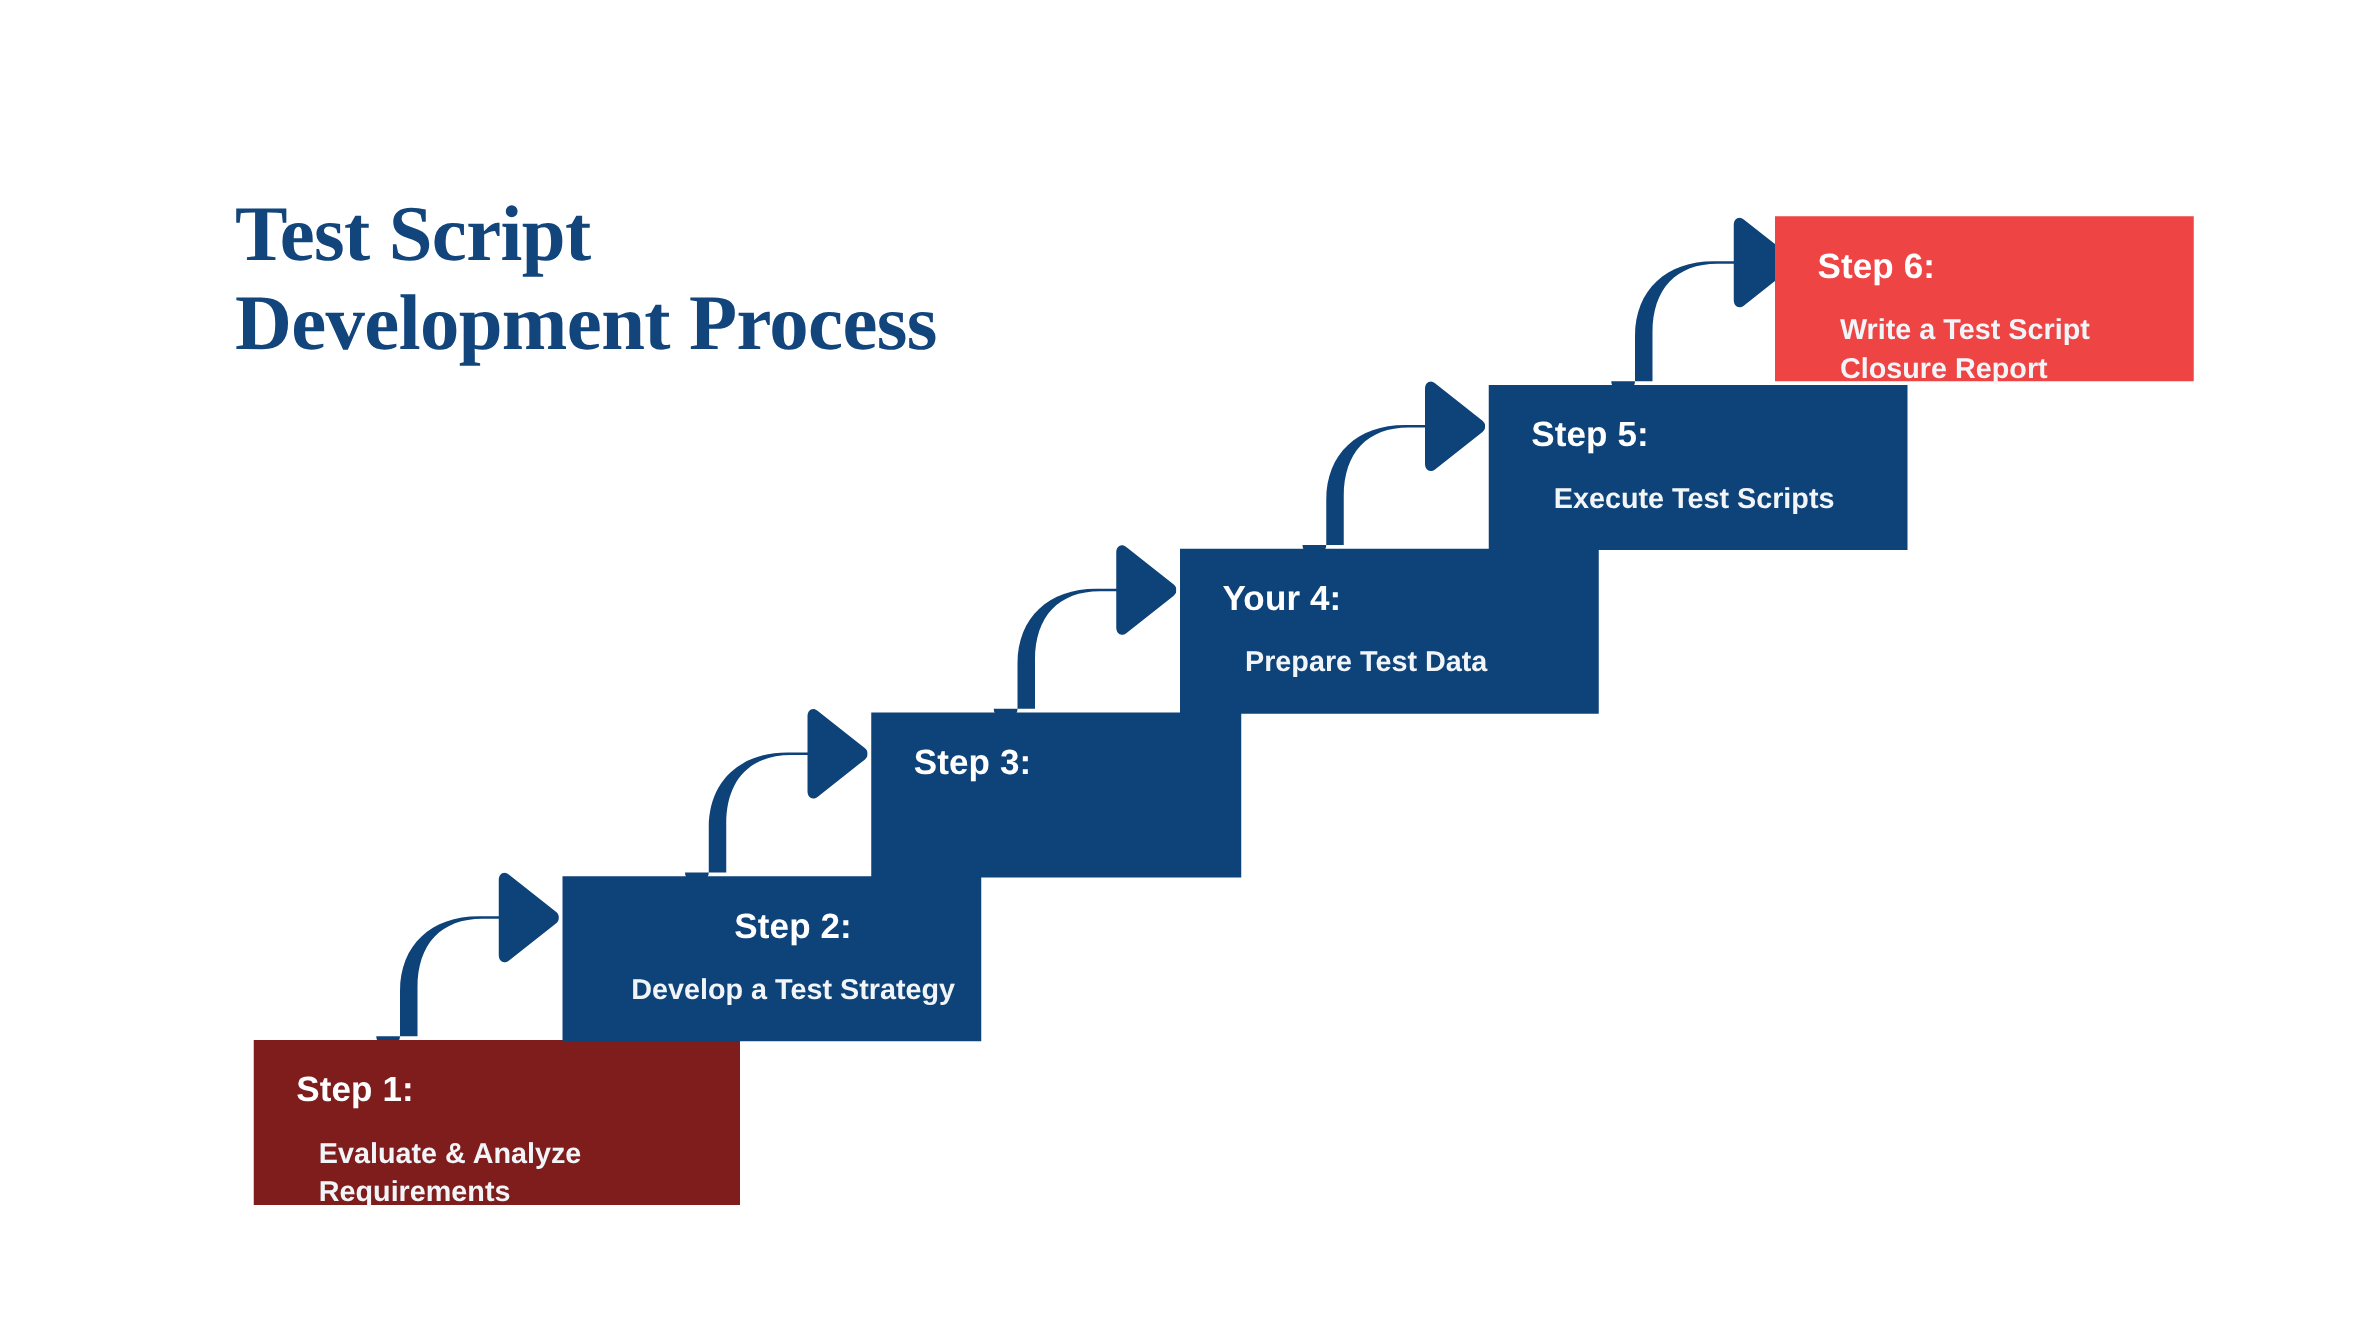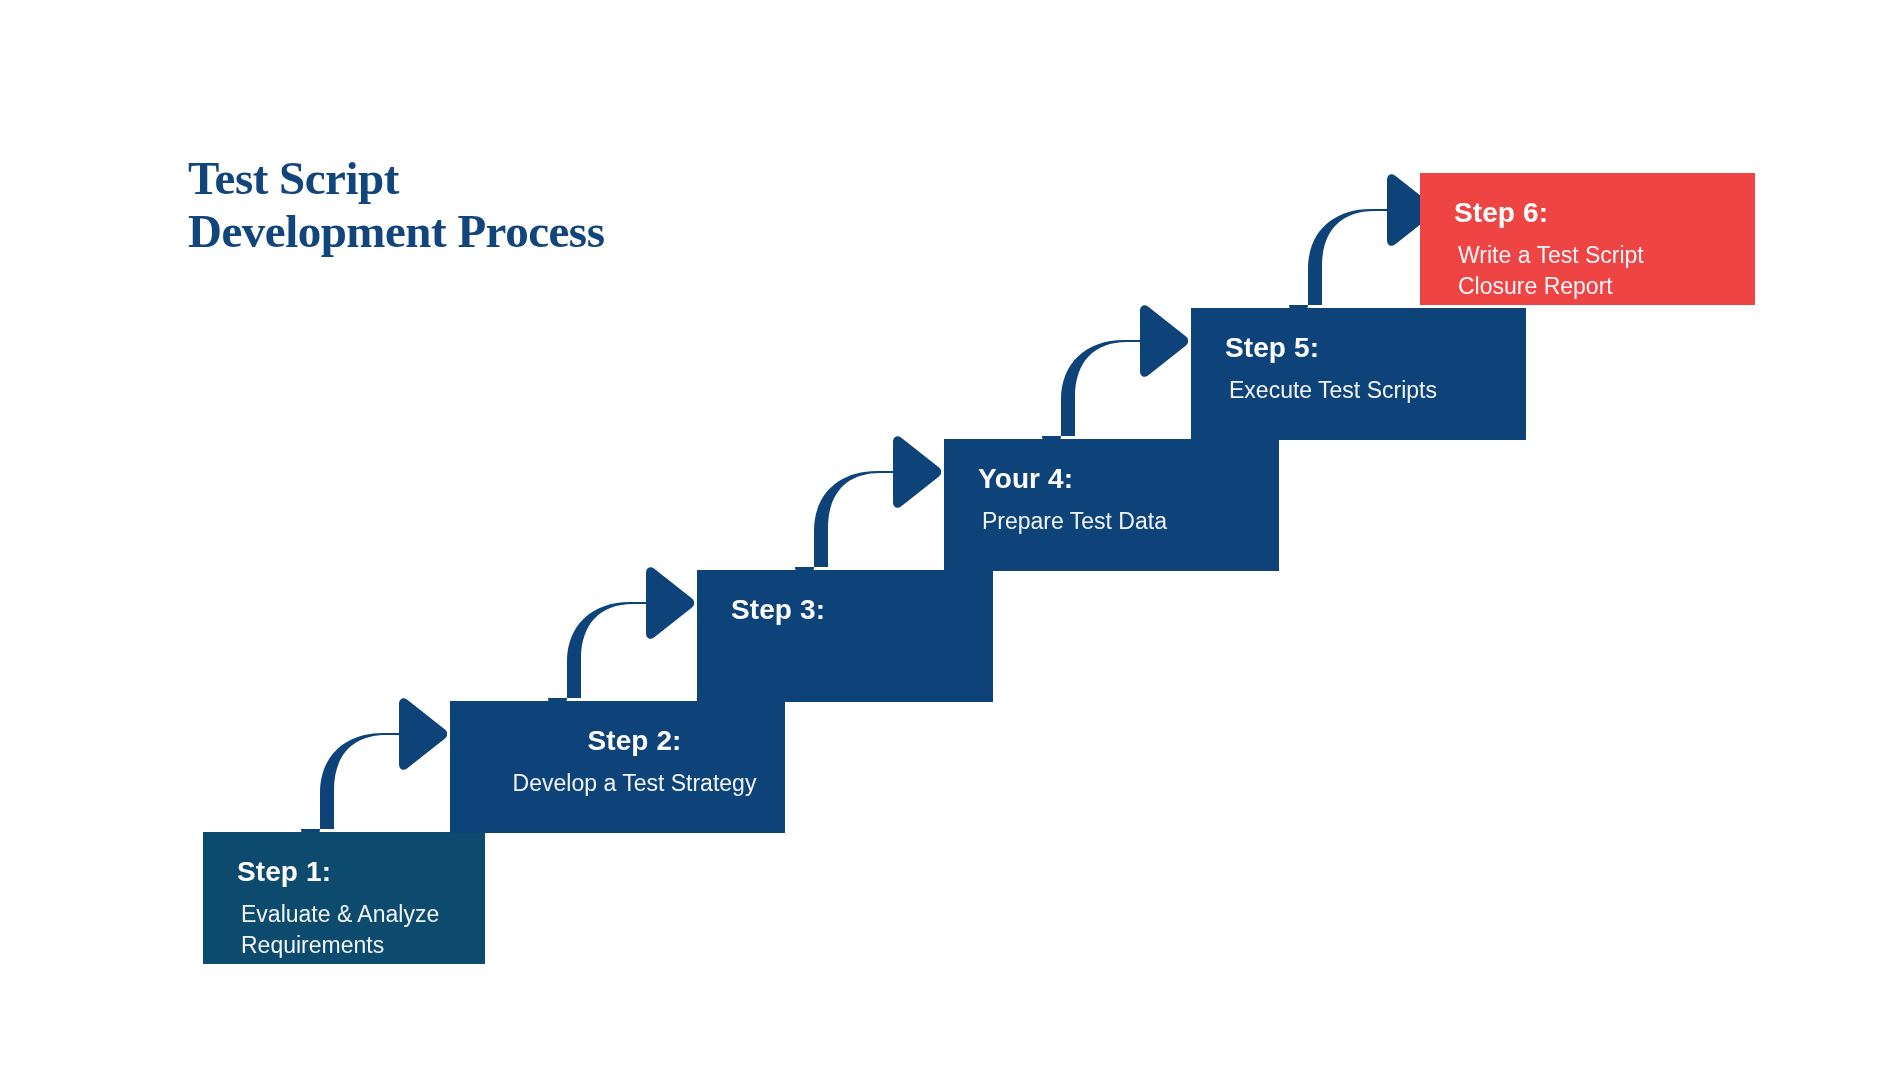--- a/index.html
+++ b/index.html
@@ -21,21 +21,21 @@
   }
 
   
   #title {
     position: absolute;
     left: 188px;
     top: 152px;
     width: 760px;
     font-family: "Liberation Serif", "DejaVu Serif", serif;
     font-weight: bold;
-    font-size: 47px;
+    font-size: 63px;
     line-height: 1.12;
     letter-spacing: -0.5px;
     color: #11457B;
     white-space: pre-line;
   }
 
   
   .step-box {
     position: absolute;
     box-sizing: border-box;
@@ -48,25 +48,25 @@
     font-weight: bold;
     font-size: 28px;
     line-height: 1.25;
     letter-spacing: 0.1px;
     color: #ffffff;
     margin: 0 0 10px 0;
     white-space: nowrap;
   }
   .step-desc {
     font-family: "Liberation Sans", sans-serif;
-    font-weight: normal;
+    font-weight: bold;
     font-size: 23px;
     line-height: 1.35;
     color: #F2F5F8;
-    margin: 4px;
+    margin: 18px;
     white-space: pre-line;
   }
 
   
   .step-arrow {
     position: absolute;
     pointer-events: none;
   }
   .step-arrow svg { display: block; }
 </style>
@@ -77,21 +77,21 @@
 
   <div id="title">Test Script
 Development Process</div>
 
   <div id="diagram-layer">
       <div class="step-arrow" style="left: 287px; top: 698px; width: 160px; height: 138px;">
         <svg viewBox="0 0 160 138" width="160" height="138" aria-hidden="true">
           <path fill="#0E4379" d="M14 131 C14 136.5 18.5 138 23.5 138 C28.5 138 33 136.5 33 131 L33 95 C33 58 58 35 96 35 L112 35 L112 6 C112 1 116 -1.5 120 1.5 L158 31.5 C161 34 161 38 158 40.5 L120 70.5 C116 73.5 112 71 112 66 L112 37 L99 37 C66 37 47 57 47 92 L47 131 Z"></path>
         </svg>
       </div>
-      <div class="step-box" style="left: 203px; top: 832px; width: 282px; height: 132px; background: #0c4a6e;">
+      <div class="step-box" style="left: 203px; top: 832px; width: 389px; height: 132px; background: #7f1d1d;">
         <div class="step-title">Step 1:</div>
         <div class="step-desc">Evaluate &amp; Analyze
 Requirements</div>
       </div>
       <div class="step-arrow" style="left: 534px; top: 567px; width: 160px; height: 138px;">
         <svg viewBox="0 0 160 138" width="160" height="138" aria-hidden="true">
           <path fill="#0E4379" d="M14 131 C14 136.5 18.5 138 23.5 138 C28.5 138 33 136.5 33 131 L33 95 C33 58 58 35 96 35 L112 35 L112 6 C112 1 116 -1.5 120 1.5 L158 31.5 C161 34 161 38 158 40.5 L120 70.5 C116 73.5 112 71 112 66 L112 37 L99 37 C66 37 47 57 47 92 L47 131 Z"></path>
         </svg>
       </div>
       <div class="step-box" style="left: 450px; top: 701px; width: 335px; height: 132px; background: rgb(14, 67, 121); text-align: center;">

